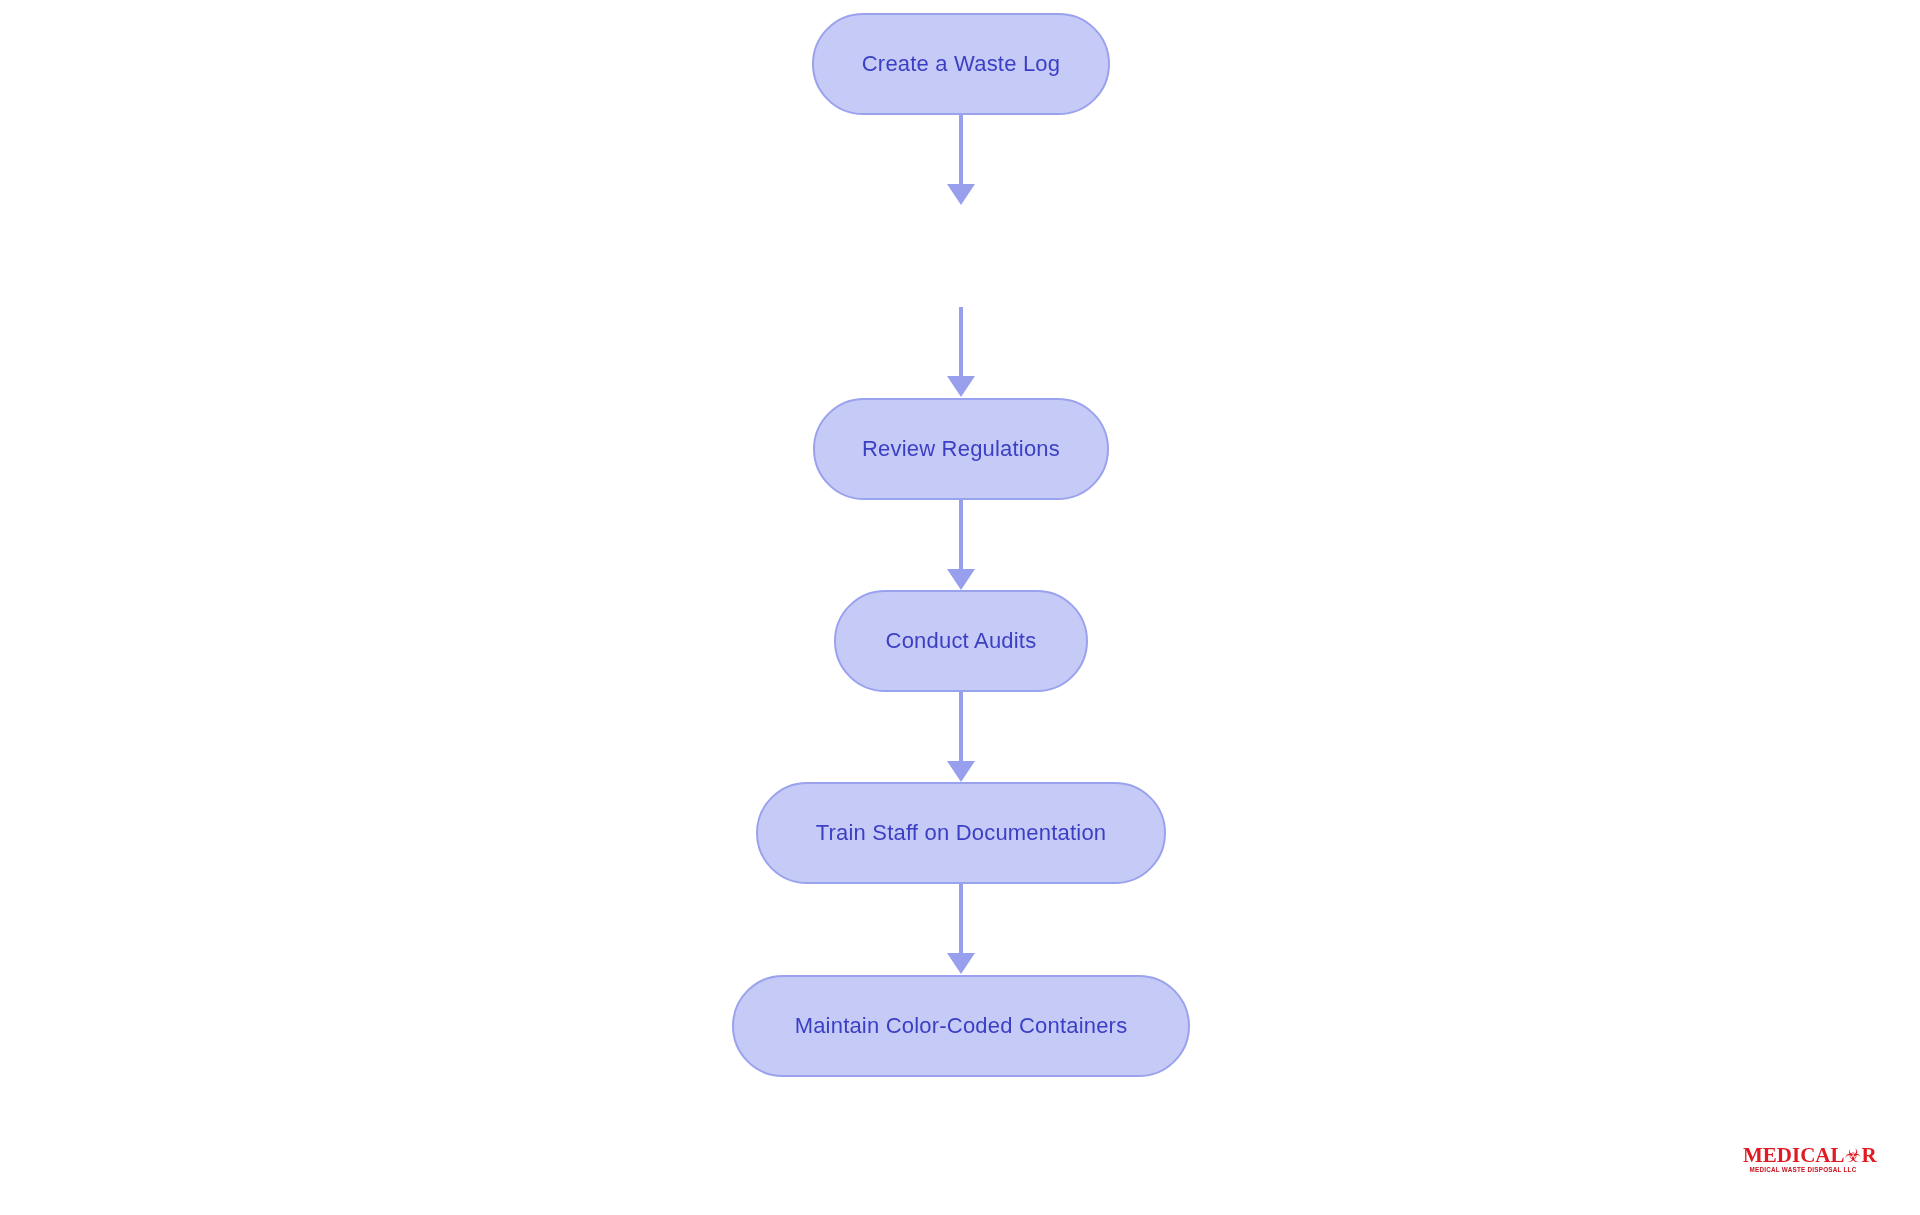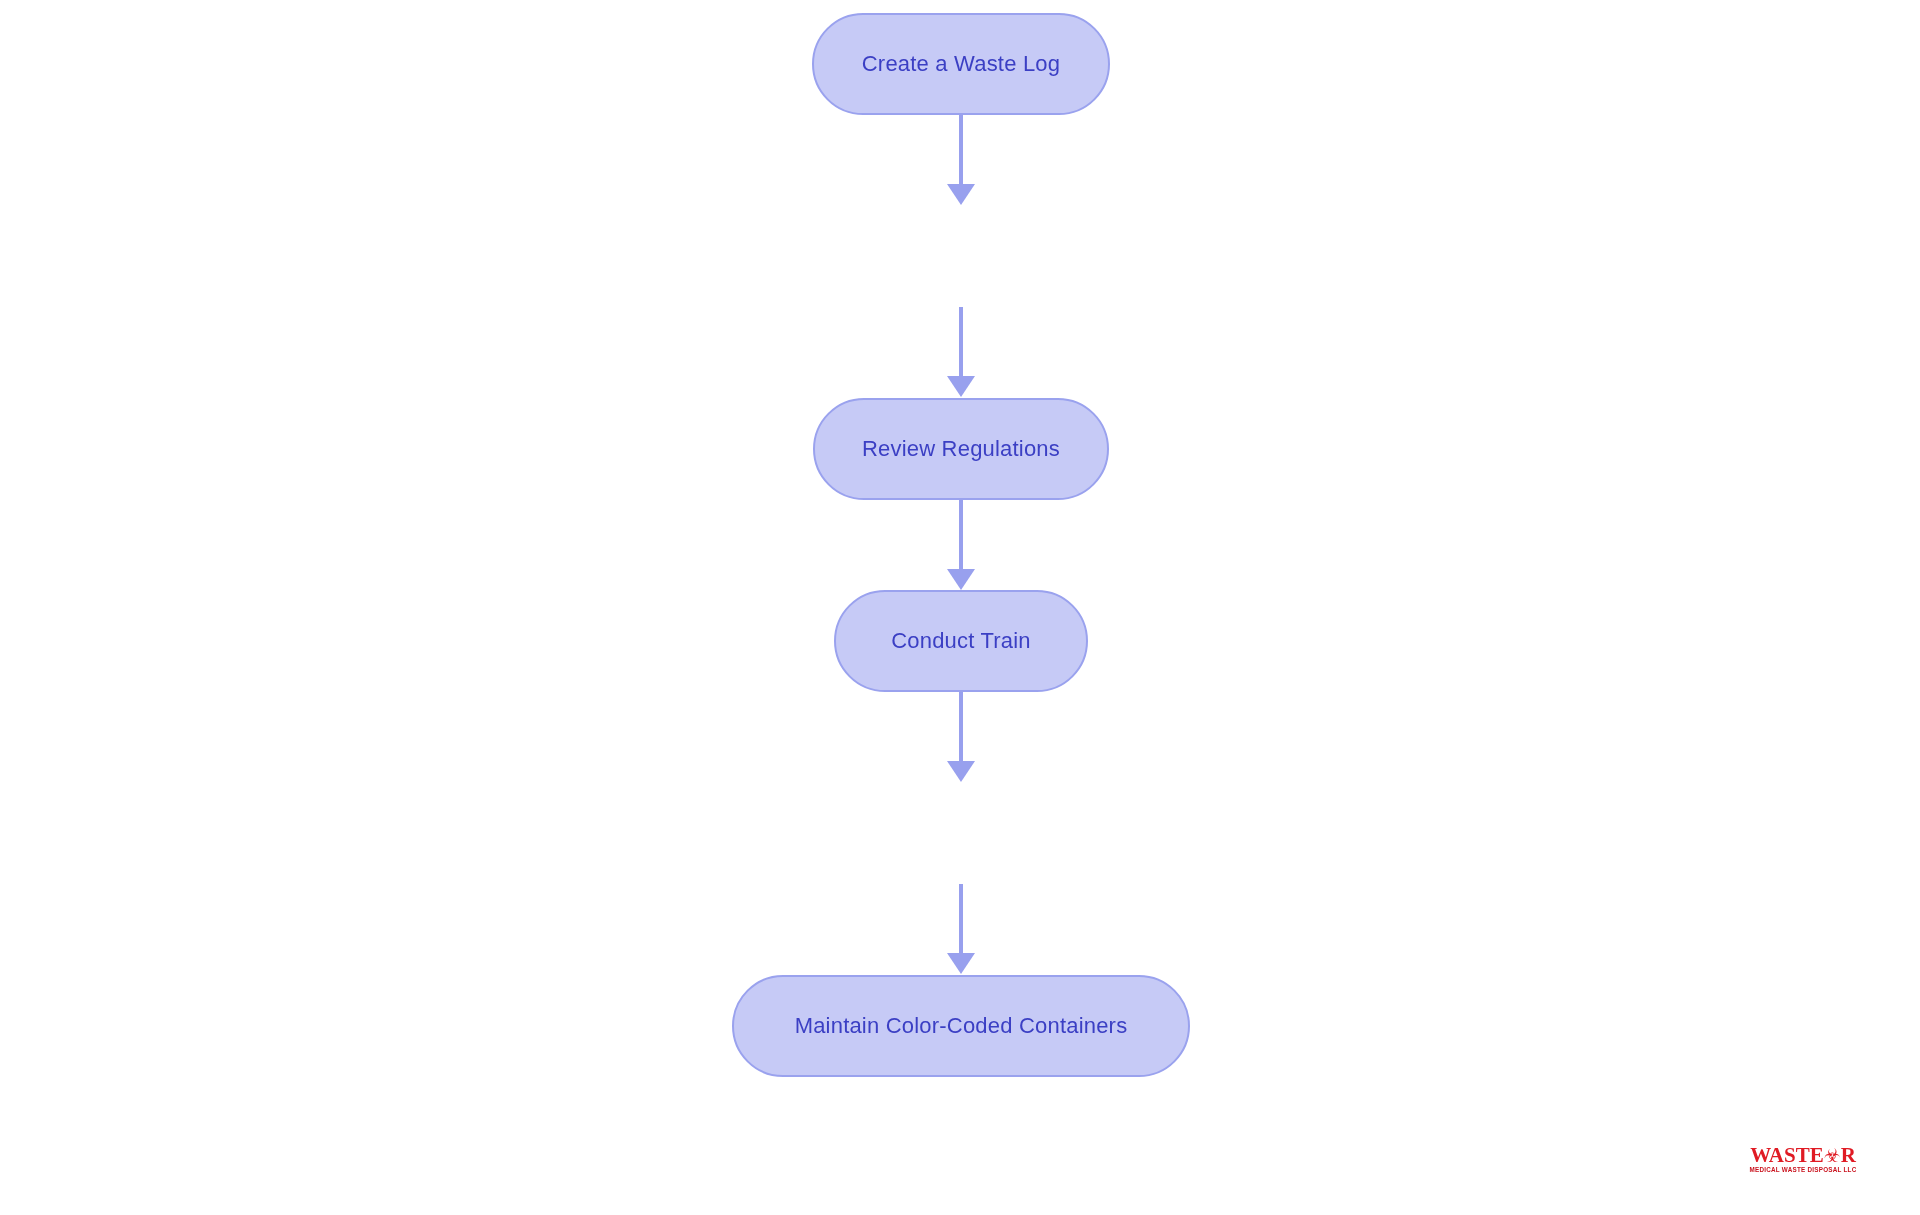--- a/index.html
+++ b/index.html
@@ -123,36 +123,39 @@
   <div class="node node-2">
     <span>Review Regulations</span>
   </div>
 
   <div class="arrow arrow-2">
     <div class="shaft"></div>
     <div class="head"></div>
   </div>
 
   <div class="node node-3">
-    <span>Conduct Train</span>
+    <span>Conduct Audits</span>
   </div>
 
   <div class="arrow arrow-3">
     <div class="shaft"></div>
     <div class="head"></div>
   </div>
 
+  <div class="node node-4">
+    <span>Train Staff on Documentation</span>
+  </div>
 
   <div class="arrow arrow-4">
     <div class="shaft"></div>
     <div class="head"></div>
   </div>
 
   <div class="node node-5">
     <span>Maintain Color-Coded Containers</span>
   </div>
 
   <div class="logo">
-    <div class="logo-title"><span>WASTE</span><span class="bio">☣</span><span>R</span></div>
+    <div class="logo-title"><span>MEDICAL</span><span class="bio">☣</span><span>R</span></div>
     <div class="logo-tagline">MEDICAL WASTE DISPOSAL LLC</div>
   </div>
 
 </div>
 
 </body></html>

